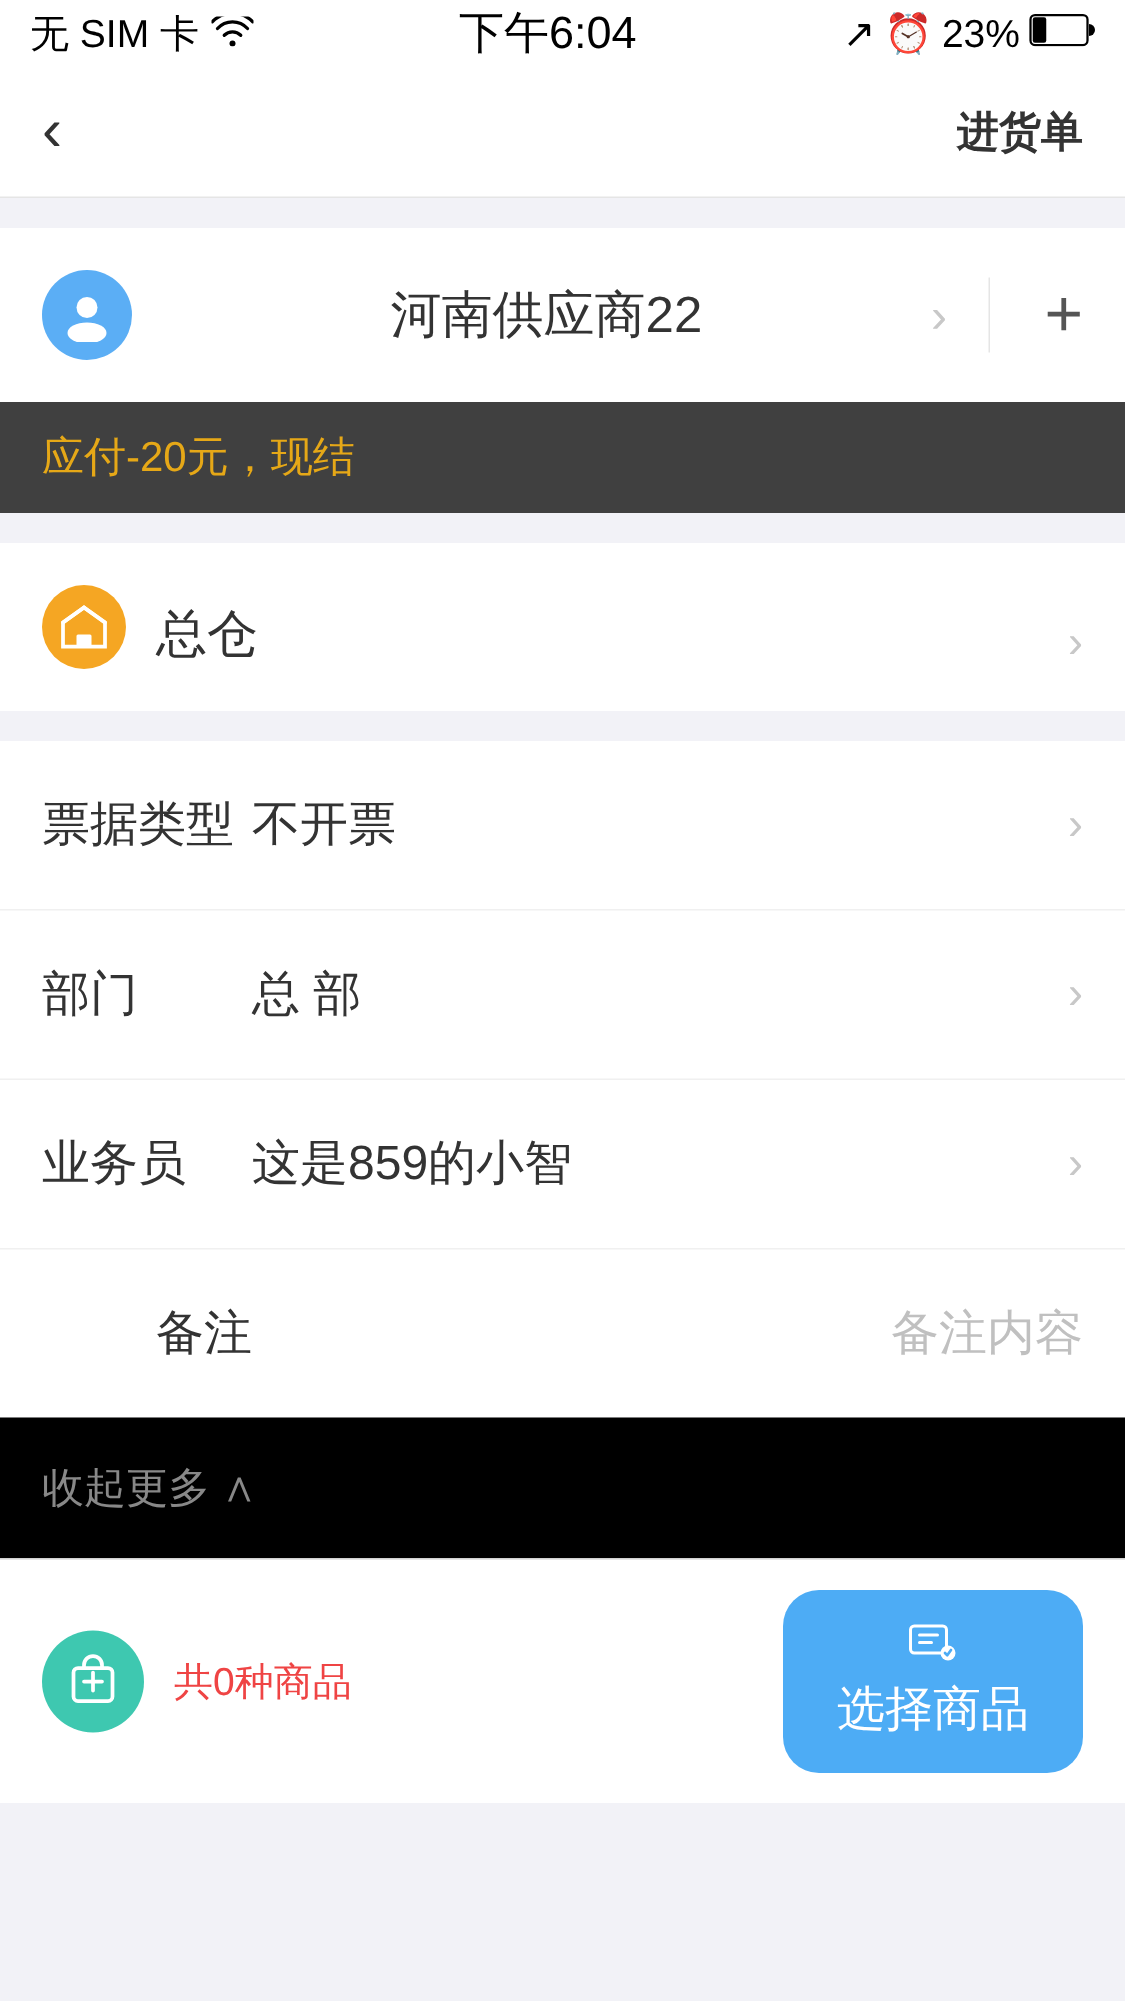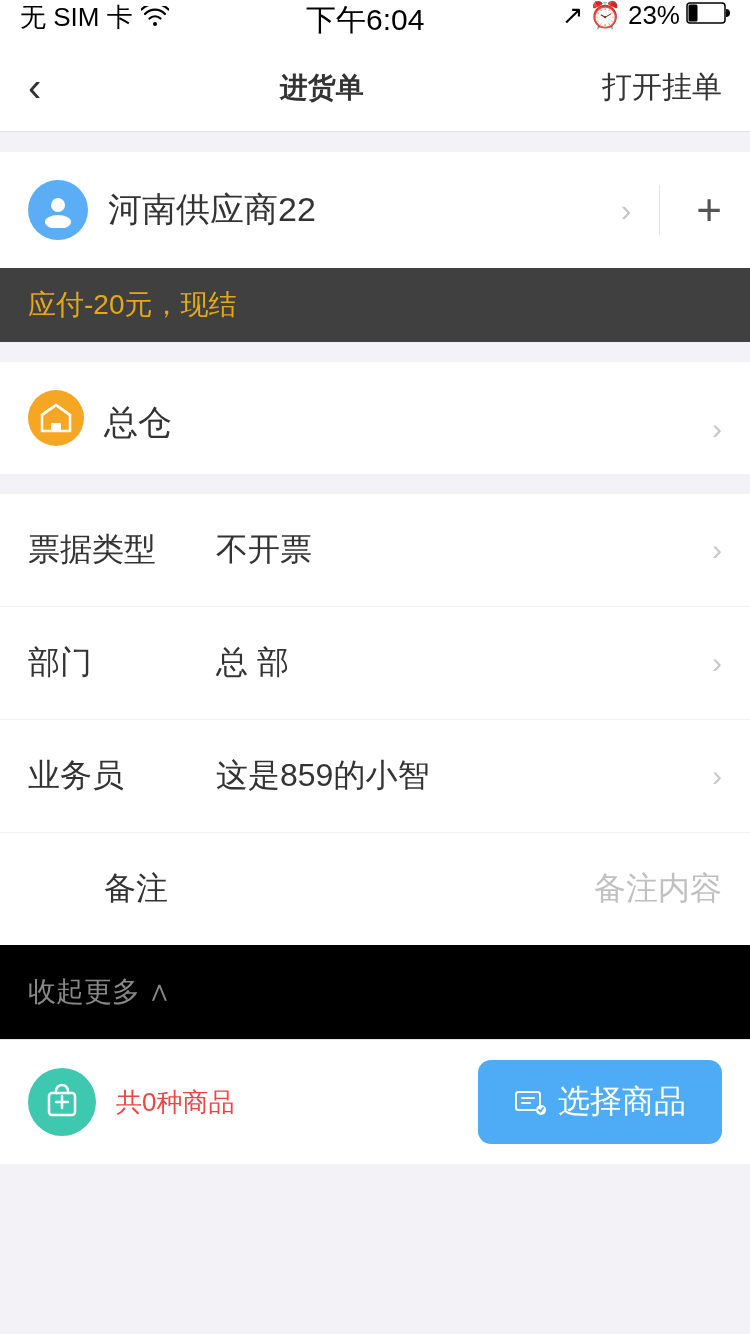--- a/index.html
+++ b/index.html
@@ -11,21 +11,21 @@
       background: #f2f2f7;
       font-size: 32px;
     }
 
     
     .status-bar {
       width: 100%;
       height: 44px;
       background: #fff;
       display: flex;
-      align-items: flex-start;
+      align-items: center;
       justify-content: space-between;
       padding: 0 20px;
       font-size: 26px;
       color: #000;
     }
     .status-bar .left { display: flex; align-items: center; gap: 8px; }
     .status-bar .center { font-size: 30px; font-weight: 500; }
     .status-bar .right { display: flex; align-items: center; gap: 6px; font-size: 26px; }
 
     
@@ -66,20 +66,21 @@
       background: #fff;
     }
 
     
     .supplier-row {
       display: flex;
       align-items: center;
       padding: 28px 28px;
       background: #fff;
       border-bottom: none;
+      text-align: center;
     }
     .supplier-avatar {
       width: 60px;
       height: 60px;
       border-radius: 50%;
       background: #5baef5;
       display: flex;
       align-items: center;
       justify-content: center;
       margin-right: 20px;
@@ -163,21 +164,20 @@
     .form-label {
       font-size: 32px;
       color: #333;
       width: 140px;
       flex-shrink: 0;
     }
     .form-value {
       flex: 1;
       font-size: 32px;
       color: #333;
-      margin-left: 48px;
     }
     .form-value.placeholder {
       color: #c0c0c0;
     }
 
     
     .collapse-row {
       display: flex;
       align-items: center;
       justify-content: flex-start;
@@ -209,27 +209,28 @@
     }
     .goods-count {
       flex: 1;
       font-size: 26px;
       color: #ef4444;
     }
     .select-btn {
       background: #4dacf5;
       color: #fff;
       border: none;
-      border-radius: 13px;
+      border-radius: 24px;
       padding: 20px 36px;
       font-size: 32px;
       cursor: pointer;
       display: flex;
       align-items: center;
       gap: 10px;
+      flex-direction: column;
     }
 
     
     .page-bg {
       flex: 1;
       background: #f2f2f7;
       min-height: 300px;
     }
   </style>
 </head>
@@ -258,21 +259,20 @@
         <rect x="2.5" y="2.5" width="9" height="17" rx="1.5" fill="#000"></rect>
         <path d="M40 7v8a3 3 0 0 0 0-8z" fill="#000"></path>
       </svg>
     </span>
   </div>
 </div>
 
 <div class="nav-bar">
   <span class="back-btn">‹</span>
   <span class="title">进货单</span>
-  <span class="action-btn">打开挂单</span>
 </div>
 
 <div class="section-gap"></div>
 
 <div class="card">
   <div class="supplier-row">
     <div class="supplier-avatar">
       <svg viewBox="0 0 36 36" fill="none" xmlns="http://www.w3.org/2000/svg">
         <circle cx="18" cy="13" r="7" fill="#fff"></circle>
         <ellipse cx="18" cy="30" rx="13" ry="7" fill="#fff"></ellipse>

